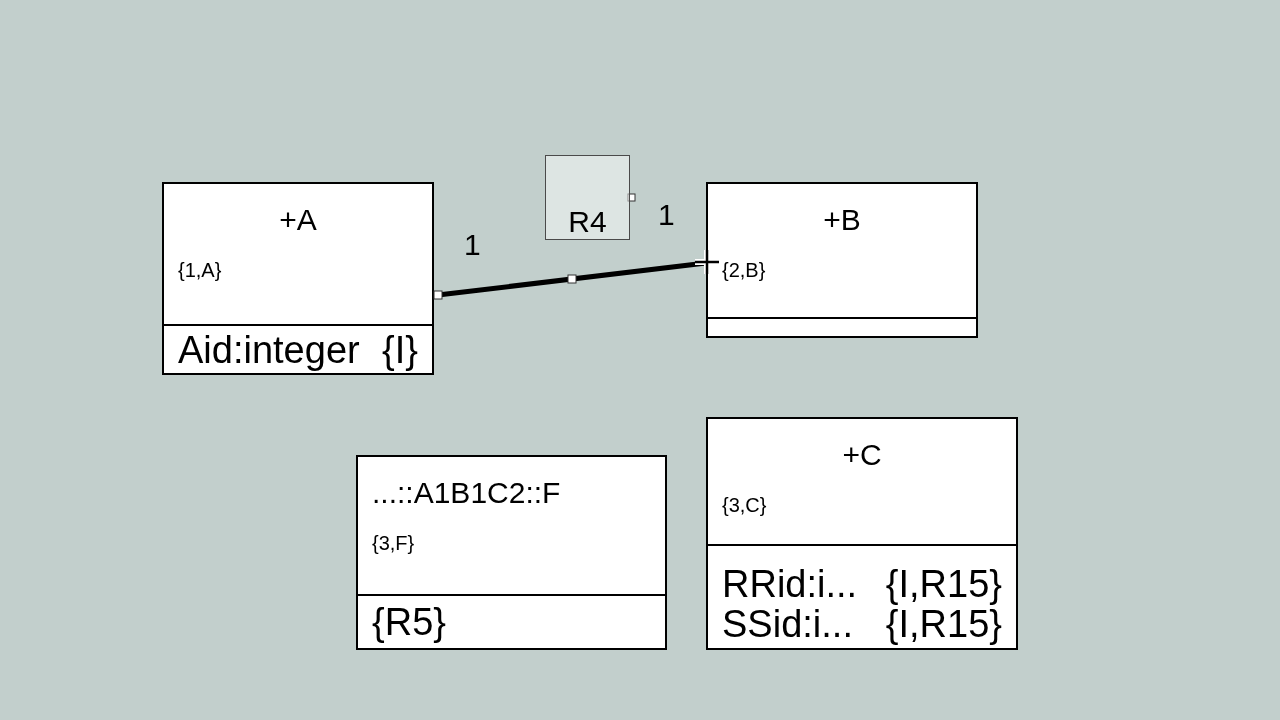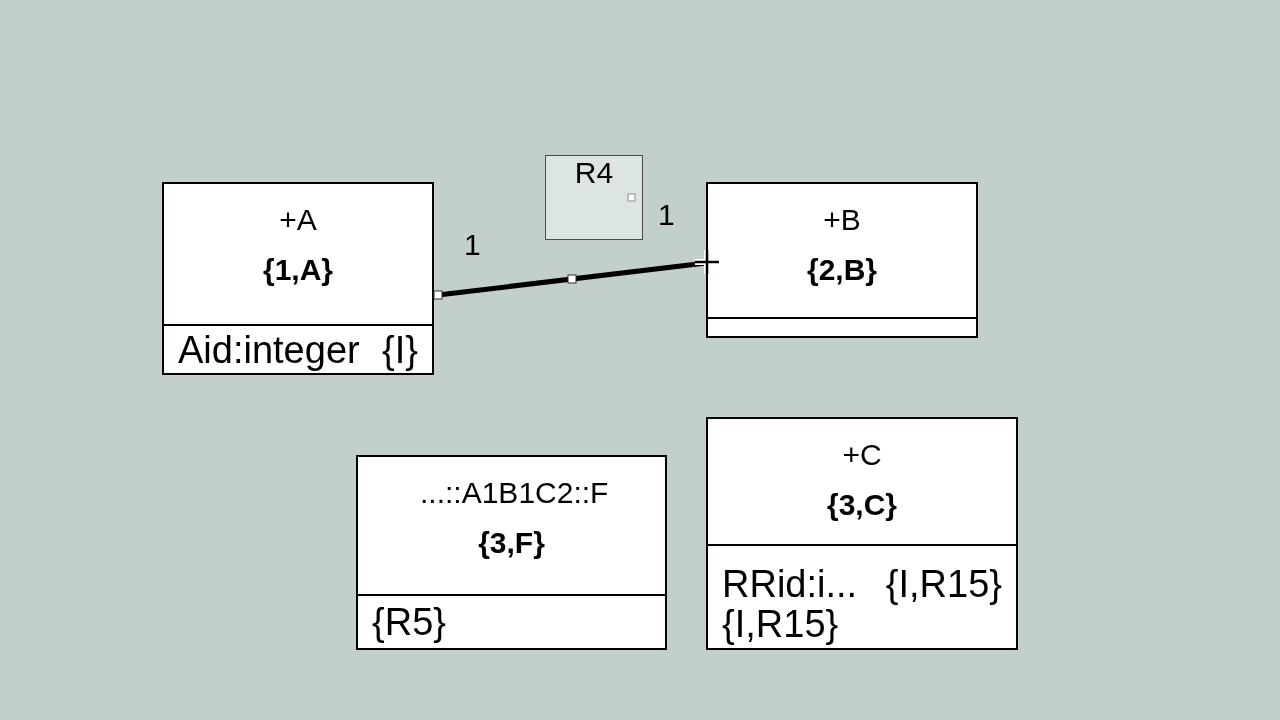--- a/index.html
+++ b/index.html
@@ -25,27 +25,26 @@
     display: flex;
     flex-direction: column;
     padding: 10px 14px 0 14px;
   }
   .class-name {
     font-size: 30px;
     line-height: 52px;
     text-align: center;
     white-space: nowrap;
   }
-  .class-name.left { text-align: left; margin-left: 48px; }
+  .class-name.left { text-align: left; }
   .class-key {
-    font-size: 30px;
+    font-size: 20px;
     line-height: 48px;
-    text-align: center;
+    text-align: left;
     white-space: nowrap;
-    font-weight: bold;
   }
   .class-attrs {
     border-top: 2px solid #000;
     flex: 1;
     padding: 0 14px;
     display: flex;
     flex-direction: column;
     justify-content: center;
     overflow: hidden;
   }
@@ -62,25 +61,25 @@
     position: absolute;
     left: 0; top: 0;
     width: 1280px; height: 720px;
     z-index: 2;
     pointer-events: none;
   }
 
   .assoc-label-box {
     position: absolute;
     left: 545px; top: 155px;
-    width: 98px; height: 85px;
+    width: 85px; height: 85px;
     border: 1px solid #4a4a4a;
     background: rgba(255,255,255,0.45);
     display: flex;
-    align-items: flex-start;
+    align-items: flex-end;
     justify-content: center;
     font-size: 30px;
     z-index: 3;
   }
 
   .mult {
     position: absolute;
     font-size: 30px;
     line-height: 38px;
     z-index: 3;
@@ -118,20 +117,21 @@
     <div class="class-top" style="height:125px;">
       <div class="class-name">+C</div>
       <div class="class-key">{3,C}</div>
     </div>
     <div class="class-attrs" style="padding-top:14px;">
       <div class="attr-row">
         <span>RRid:i...</span>
         <span>{I,R15}</span>
       </div>
       <div class="attr-row">
+        <span>SSid:i...</span>
         <span>{I,R15}</span>
       </div>
     </div>
   </div>
 
   <div class="class-box" style="left:356px; top:455px; width:311px; height:195px;">
     <div class="class-top" style="height:137px;">
       <div class="class-name left">...::A1B1C2::F</div>
       <div class="class-key">{3,F}</div>
     </div>

